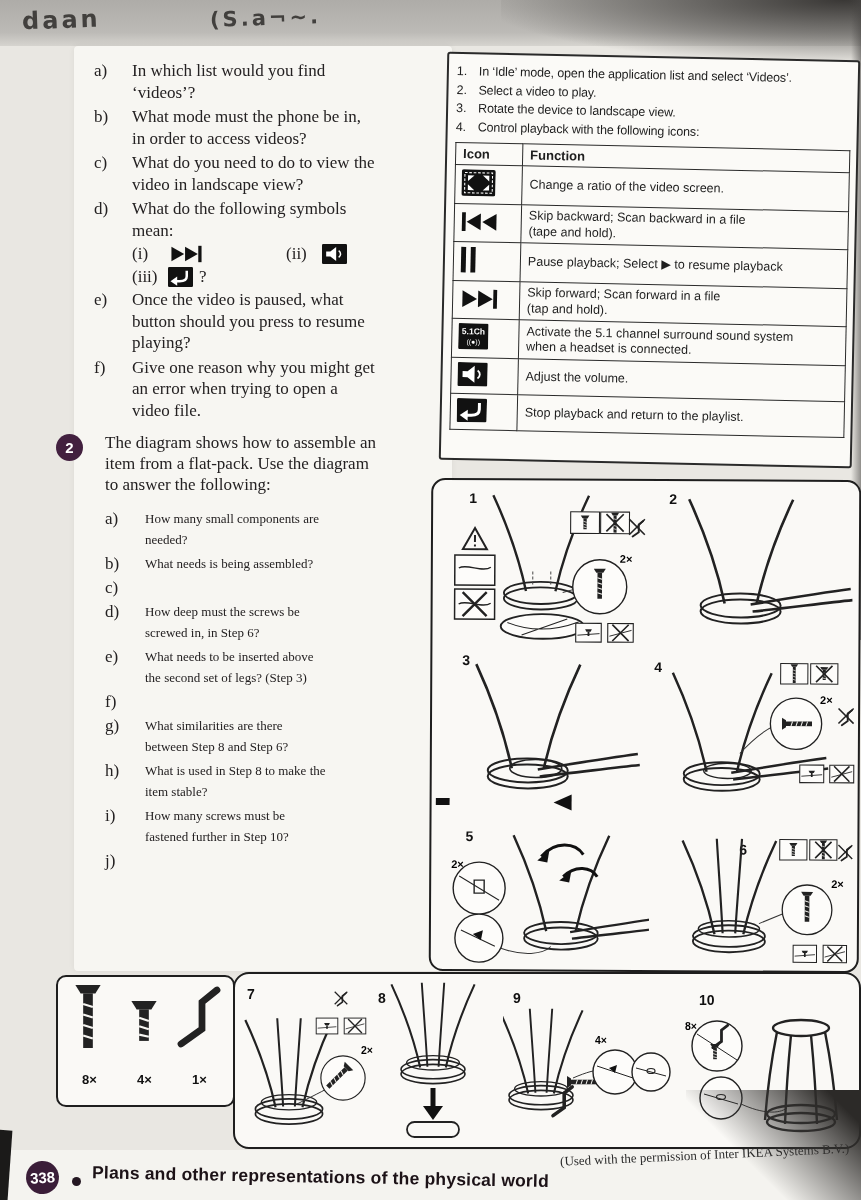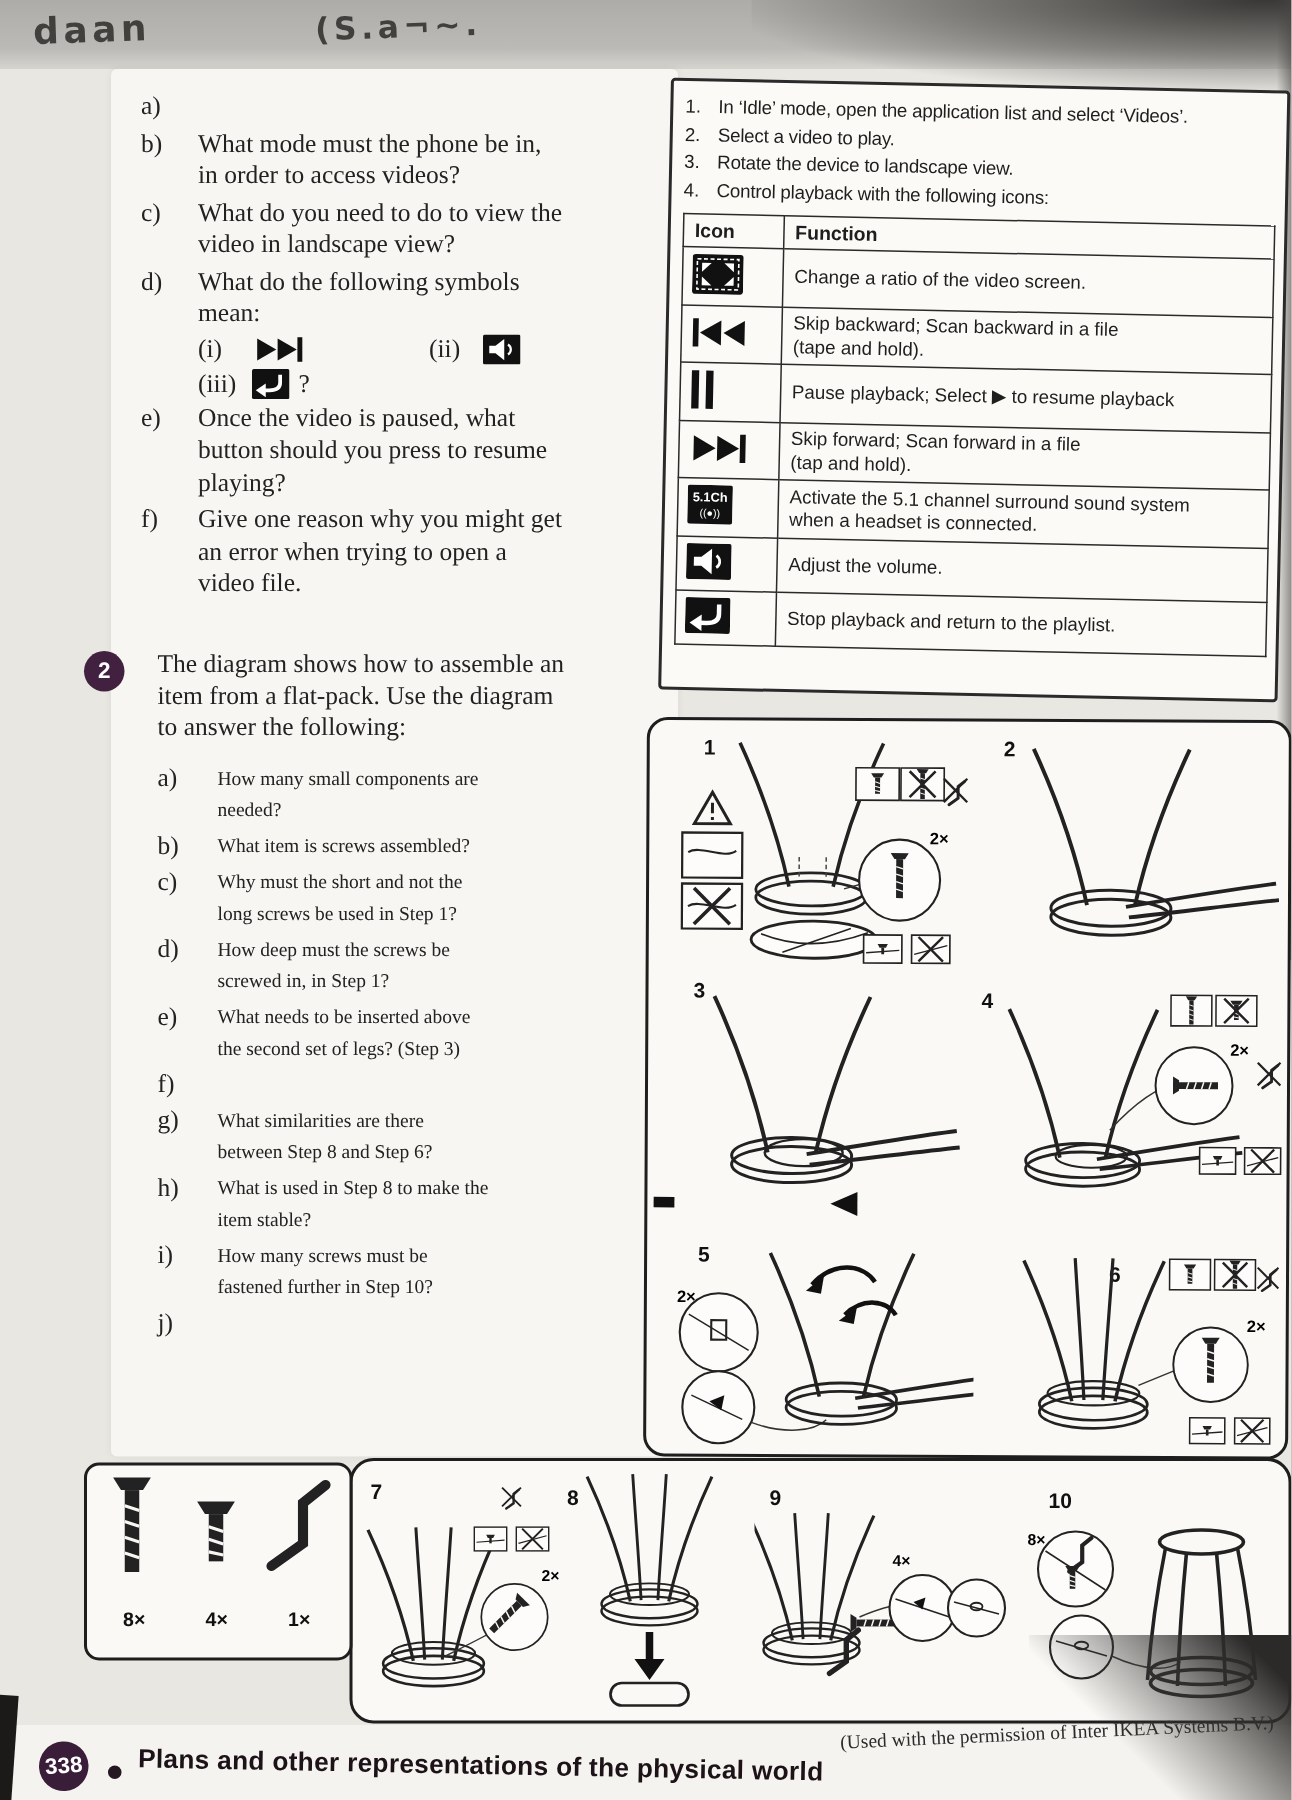--- a/index.html
+++ b/index.html
@@ -212,20 +212,22 @@
     <span class="scrib left">daan</span>
     <span class="scrib right">(S.a¬~.</span>
   </div>
   <div class="shade-tr"></div>
   <div class="shade-right"></div>
   <div class="qa-panel"></div>
 
   <div class="qlist q1">
     <div class="qitem">
       <span class="qlabel">a)</span>
+      <span class="qtext">In which list would you find
+‘videos’?</span>
     </div>
     <div class="qitem">
       <span class="qlabel">b)</span>
       <span class="qtext">What mode must the phone be in,
 in order to access videos?</span>
     </div>
     <div class="qitem">
       <span class="qlabel">c)</span>
       <span class="qtext">What do you need to do to view the
 video in landscape view?</span>
@@ -274,31 +276,29 @@
 to answer the following:</div>
   </div>
   <div class="qlist q2">
     <div class="qitem">
         <span class="qlabel">a)</span>
         <span class="qtext">How many small components are
 needed?</span>
       </div>
     <div class="qitem">
         <span class="qlabel">b)</span>
-        <span class="qtext">What item is screws assembled?</span>
+        <span class="qtext">What needs is being assembled?</span>
       </div>
     <div class="qitem">
         <span class="qlabel">c)</span>
-        <span class="qtext">Why must the short and not the
-long screws be used in Step 1?</span>
       </div>
     <div class="qitem">
         <span class="qlabel">d)</span>
         <span class="qtext">How deep must the screws be
-screwed in, in Step 1?</span>
+screwed in, in Step 6?</span>
       </div>
     <div class="qitem">
         <span class="qlabel">e)</span>
         <span class="qtext">What needs to be inserted above
 the second set of legs? (Step 3)</span>
       </div>
     <div class="qitem">
         <span class="qlabel">f)</span>
       </div>
     <div class="qitem">

